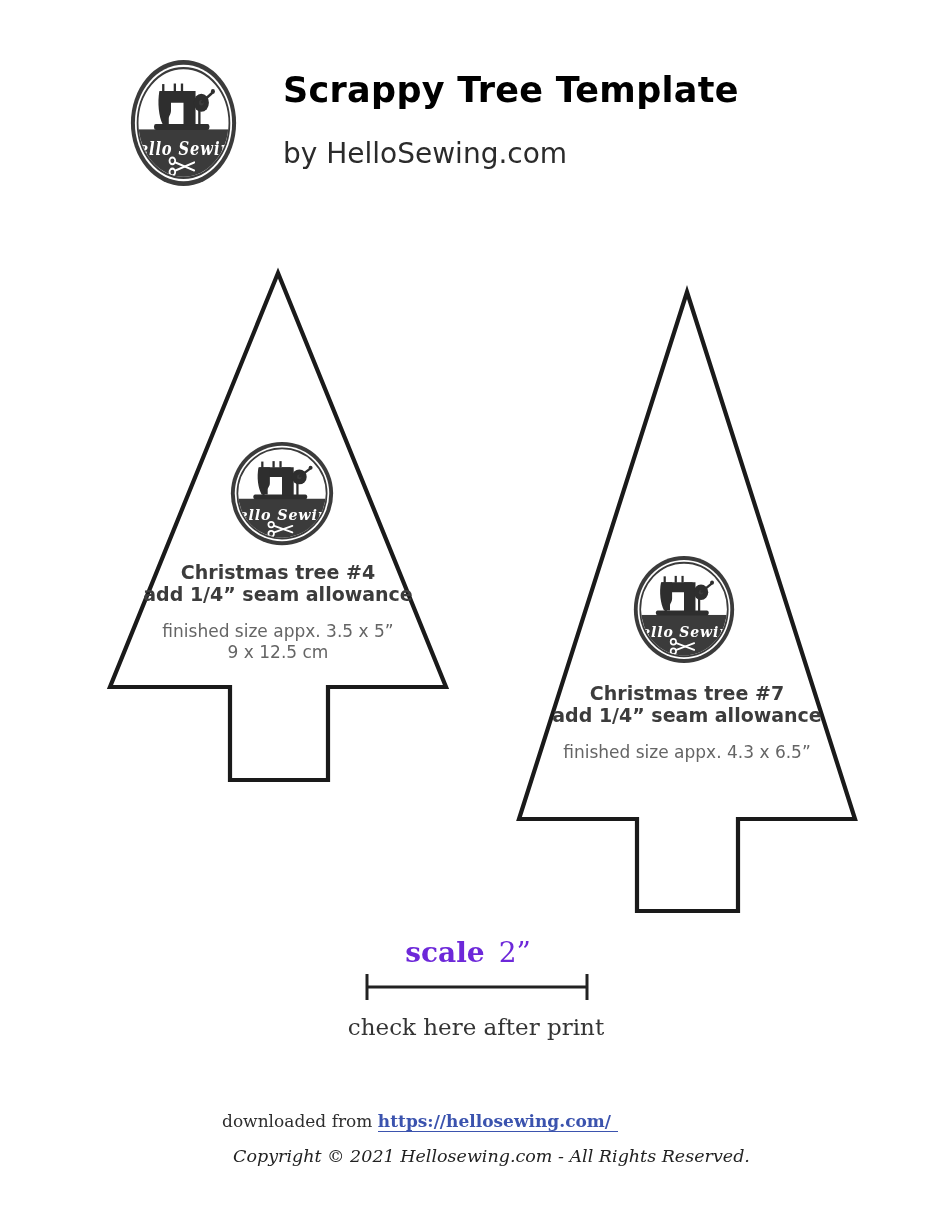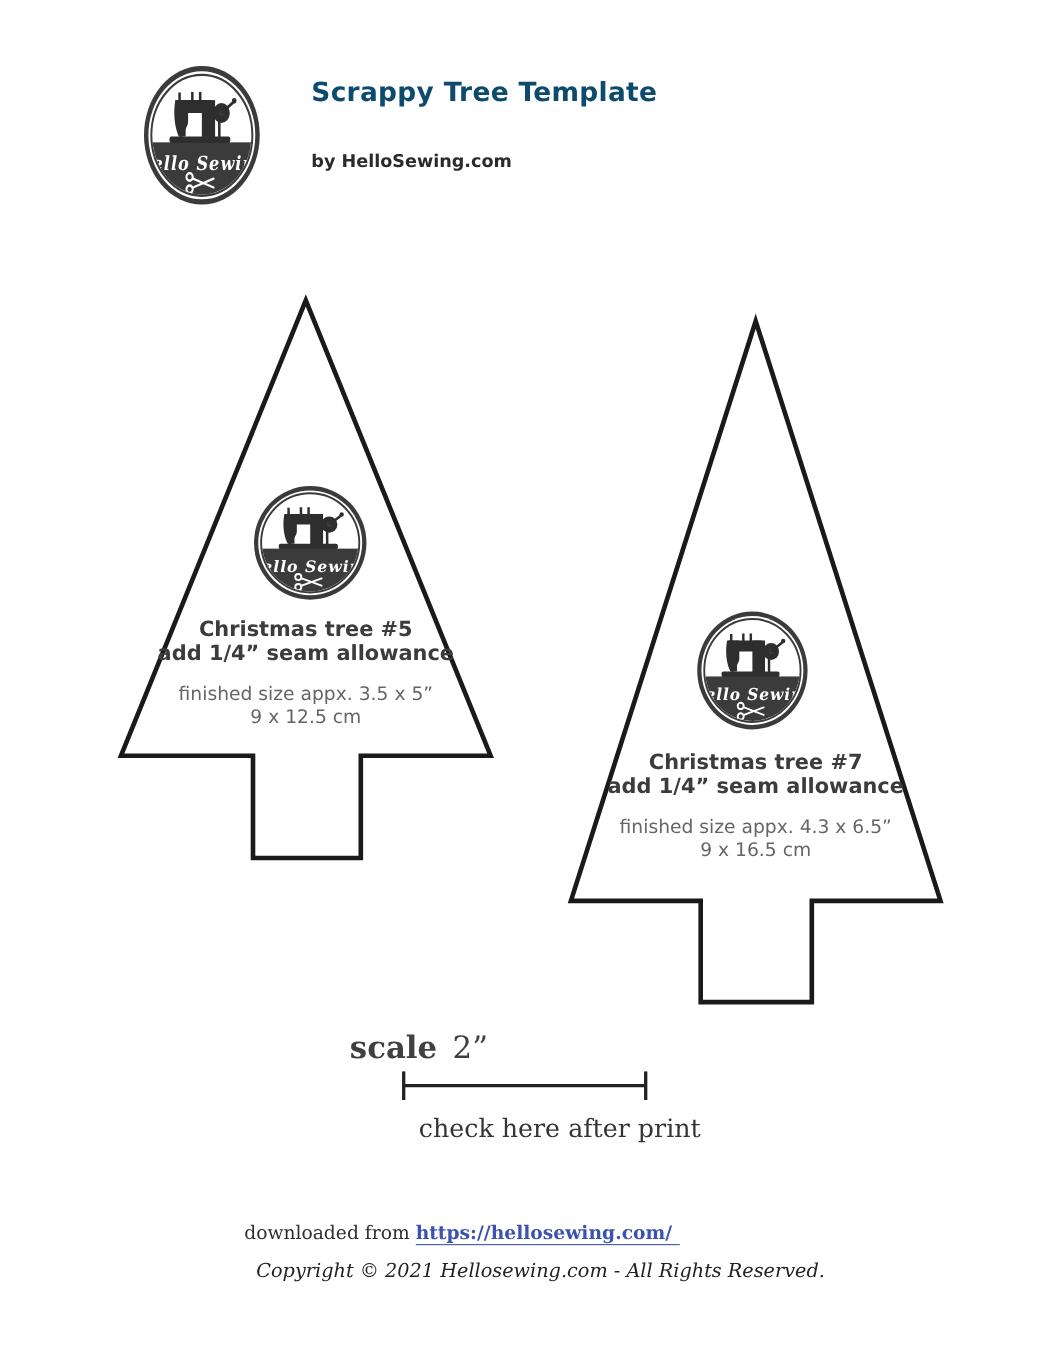--- a/index.html
+++ b/index.html
@@ -6,47 +6,47 @@
   body{
     width:950px;height:1230px;position:relative;overflow:hidden;
     font-family:"DejaVu Sans","Liberation Sans",sans-serif;
     -webkit-font-smoothing:antialiased;
   }
   .abs{position:absolute;}
 
   
   .page-title{
     left:283px;top:70px;
-    font-size:24px;font-weight:800;color:#0c4a6e;letter-spacing:.3px;
+    font-size:35px;font-weight:800;color:#000000;letter-spacing:.3px;
   }
   .byline{
     left:283px;top:137px;
-    font-size:16px;font-weight:700;color:#2b2b2b;
+    font-size:28px;font-weight:400;color:#2b2b2b;
   }
 
   
   svg.outline-layer{left:0;top:0;width:950px;height:1230px;}
 
   
   .tree-text{width:330px;text-align:center;color:#3c3c3c;}
   .tree-text .bold-line{font-size:19px;font-weight:700;line-height:22px;}
   .tree-text .size-gap{height:16px;}
   .tree-text .gray-line{font-size:17px;font-weight:400;color:#656565;line-height:21px;text-align:center;}
   .tree1-text{left:113px;top:561px;}
   .tree2-text{left:522px;top:682px;}
 
   
   .scale-caption{
-    left:318px;top:936px;width:300px;text-align:left;
-    font-family:"DejaVu Serif","Liberation Serif",serif;color:#404040;
+    left:318px;top:936px;width:300px;text-align:center;
+    font-family:"DejaVu Serif","Liberation Serif",serif;color:#6d28d9;
   }
   .scale-caption .scale-word{font-size:28px;font-weight:700;}
   .scale-caption .scale-val{font-size:28px;font-weight:400;margin-left:14px;}
   .scale-note{
-    left:315px;top:1014px;width:322px;text-align:right;
+    left:315px;top:1014px;width:322px;text-align:center;
     font-family:"DejaVu Serif","Liberation Serif",serif;
     font-size:23px;color:#343434;
   }
 
   
   .footer-line1{
     left:222px;top:1111px;
     font-family:"DejaVu Serif","Liberation Serif",serif;
     font-size:17px;color:#2e2e2e;
   }
@@ -119,36 +119,35 @@
 <svg class="logo abs" style="left:130px;top:59px" width="107" height="128" viewBox="0 0 120 120" preserveAspectRatio="none">
   <use href="#hs-logo"></use>
 </svg>
 <div class="abs page-title">Scrappy Tree Template</div>
 <div class="abs byline">by HelloSewing.com</div>
 
 <svg class="logo abs" style="left:230px;top:441px" width="104" height="105" viewBox="0 0 120 120" preserveAspectRatio="none">
   <use href="#hs-logo"></use>
 </svg>
 <div class="abs tree-text tree1-text">
-  <div class="bold-line">Christmas tree #5</div>
+  <div class="bold-line">Christmas tree #4</div>
   <div class="bold-line">add 1/4” seam allowance</div>
   <div class="size-gap"></div>
   <div class="gray-line">finished size appx. 3.5 x 5”</div>
   <div class="gray-line">9 x 12.5 cm</div>
 </div>
 
 <svg class="logo abs" style="left:633px;top:555px" width="102" height="109" viewBox="0 0 120 120" preserveAspectRatio="none">
   <use href="#hs-logo"></use>
 </svg>
 <div class="abs tree-text tree2-text">
   <div class="bold-line">Christmas tree #7</div>
   <div class="bold-line">add 1/4” seam allowance</div>
   <div class="size-gap"></div>
   <div class="gray-line">finished size appx. 4.3 x 6.5”</div>
-  <div class="gray-line">9 x 16.5 cm</div>
 </div>
 
 <div class="abs scale-caption">
   <span class="scale-word">scale</span><span class="scale-val">2”</span>
 </div>
 <div class="abs scale-note">check here after print</div>
 
 <div class="abs footer-line1">
   <span>downloaded from </span><a href="#">https://hellosewing.com/</a>
 </div>

